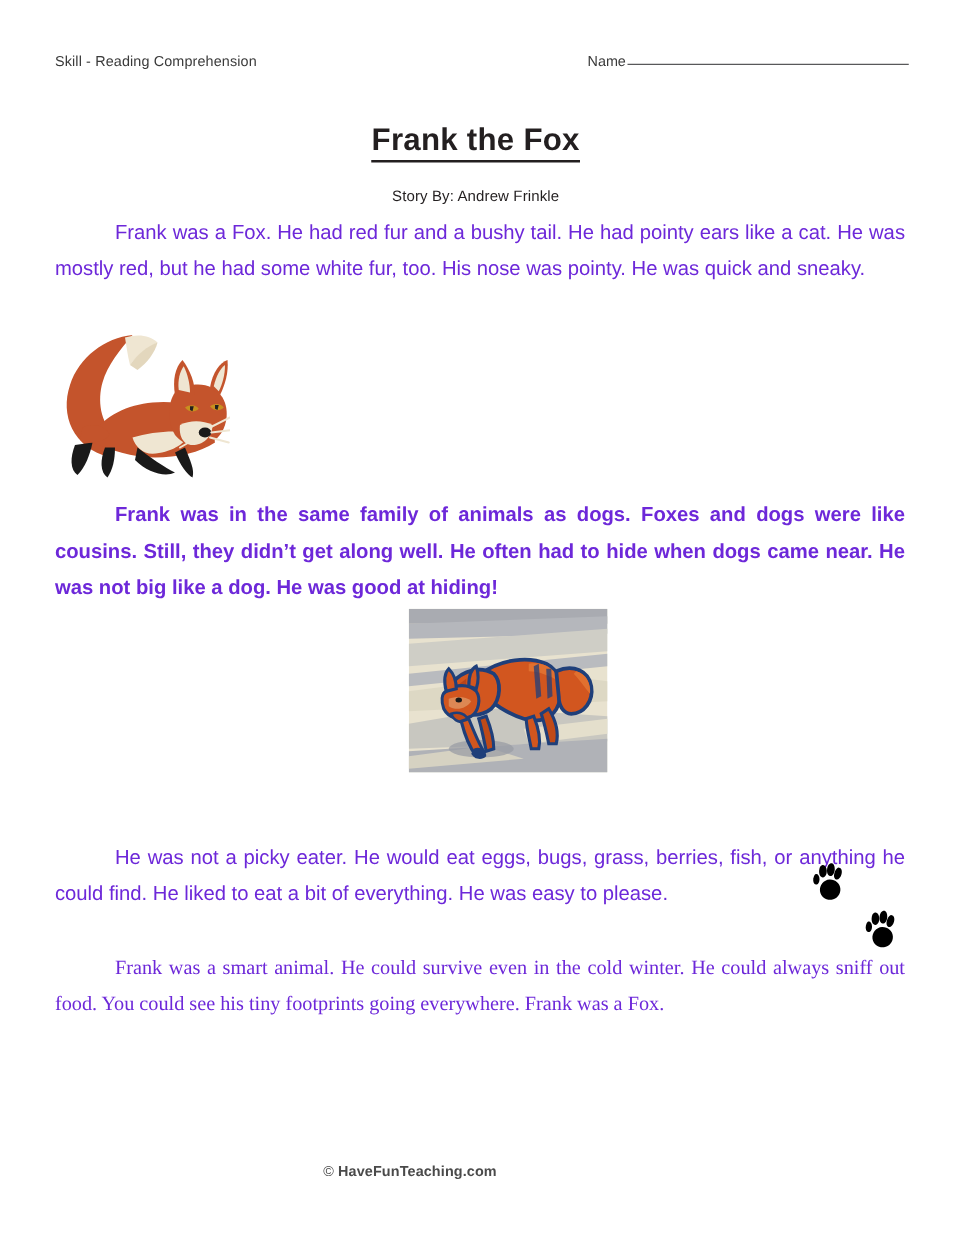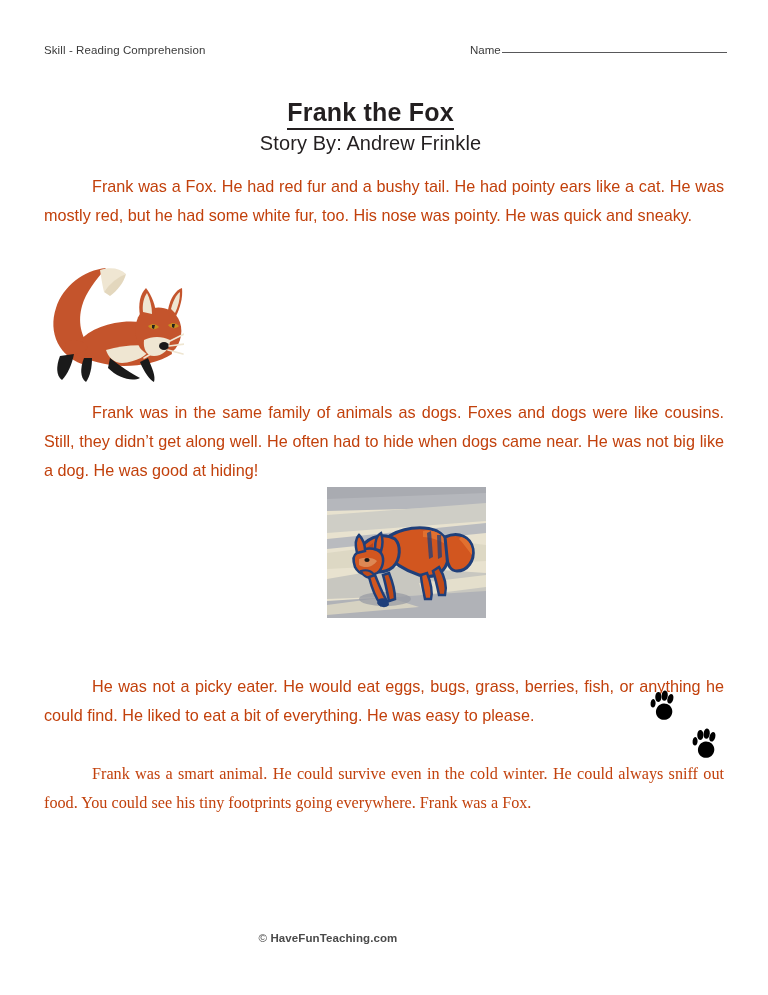--- a/index.html
+++ b/index.html
@@ -56,49 +56,50 @@
     top: -1px;
   }
 
   
   .title-block {
     position: absolute;
     top: 98px;
     left: 0;
     width: 741px;
     text-align: center;
+    padding-left: 10px;
   }
   .story-title {
     font-size: 25px;
     font-weight: bold;
     letter-spacing: .2px;
     display: inline-block;
     border-bottom: 2px solid #231f20;
     padding-bottom: 1px;
     line-height: 1.15;
   }
   .story-byline {
-    margin-top: 2px;
-    font-size: 20px;
+    margin-top: 20px;
+    font-size: 12px;
     letter-spacing: .1px;
   }
 
   
   .story-text {
     position: absolute;
     left: 44px;
     width: 680px;
     font-size: 16.2px;
     line-height: 29px;
     text-align: justify;
     text-indent: 48px;
-    color: #c2410c;
+    color: #6d28d9;
   }
   #para-1 { top: 172px; }
-  #para-2 { top: 398px; }
+  #para-2 { top: 398px; font-weight: bold; }
   #para-3 { top: 624px; margin-top: 48px; }
   #para-4 { top: 760px; font-family: Liberation Serif, serif; }
 
   
   .fox-clipart {
     position: absolute;
     left: 44px;
     top: 262px;
     width: 140px;
     height: 124px;

